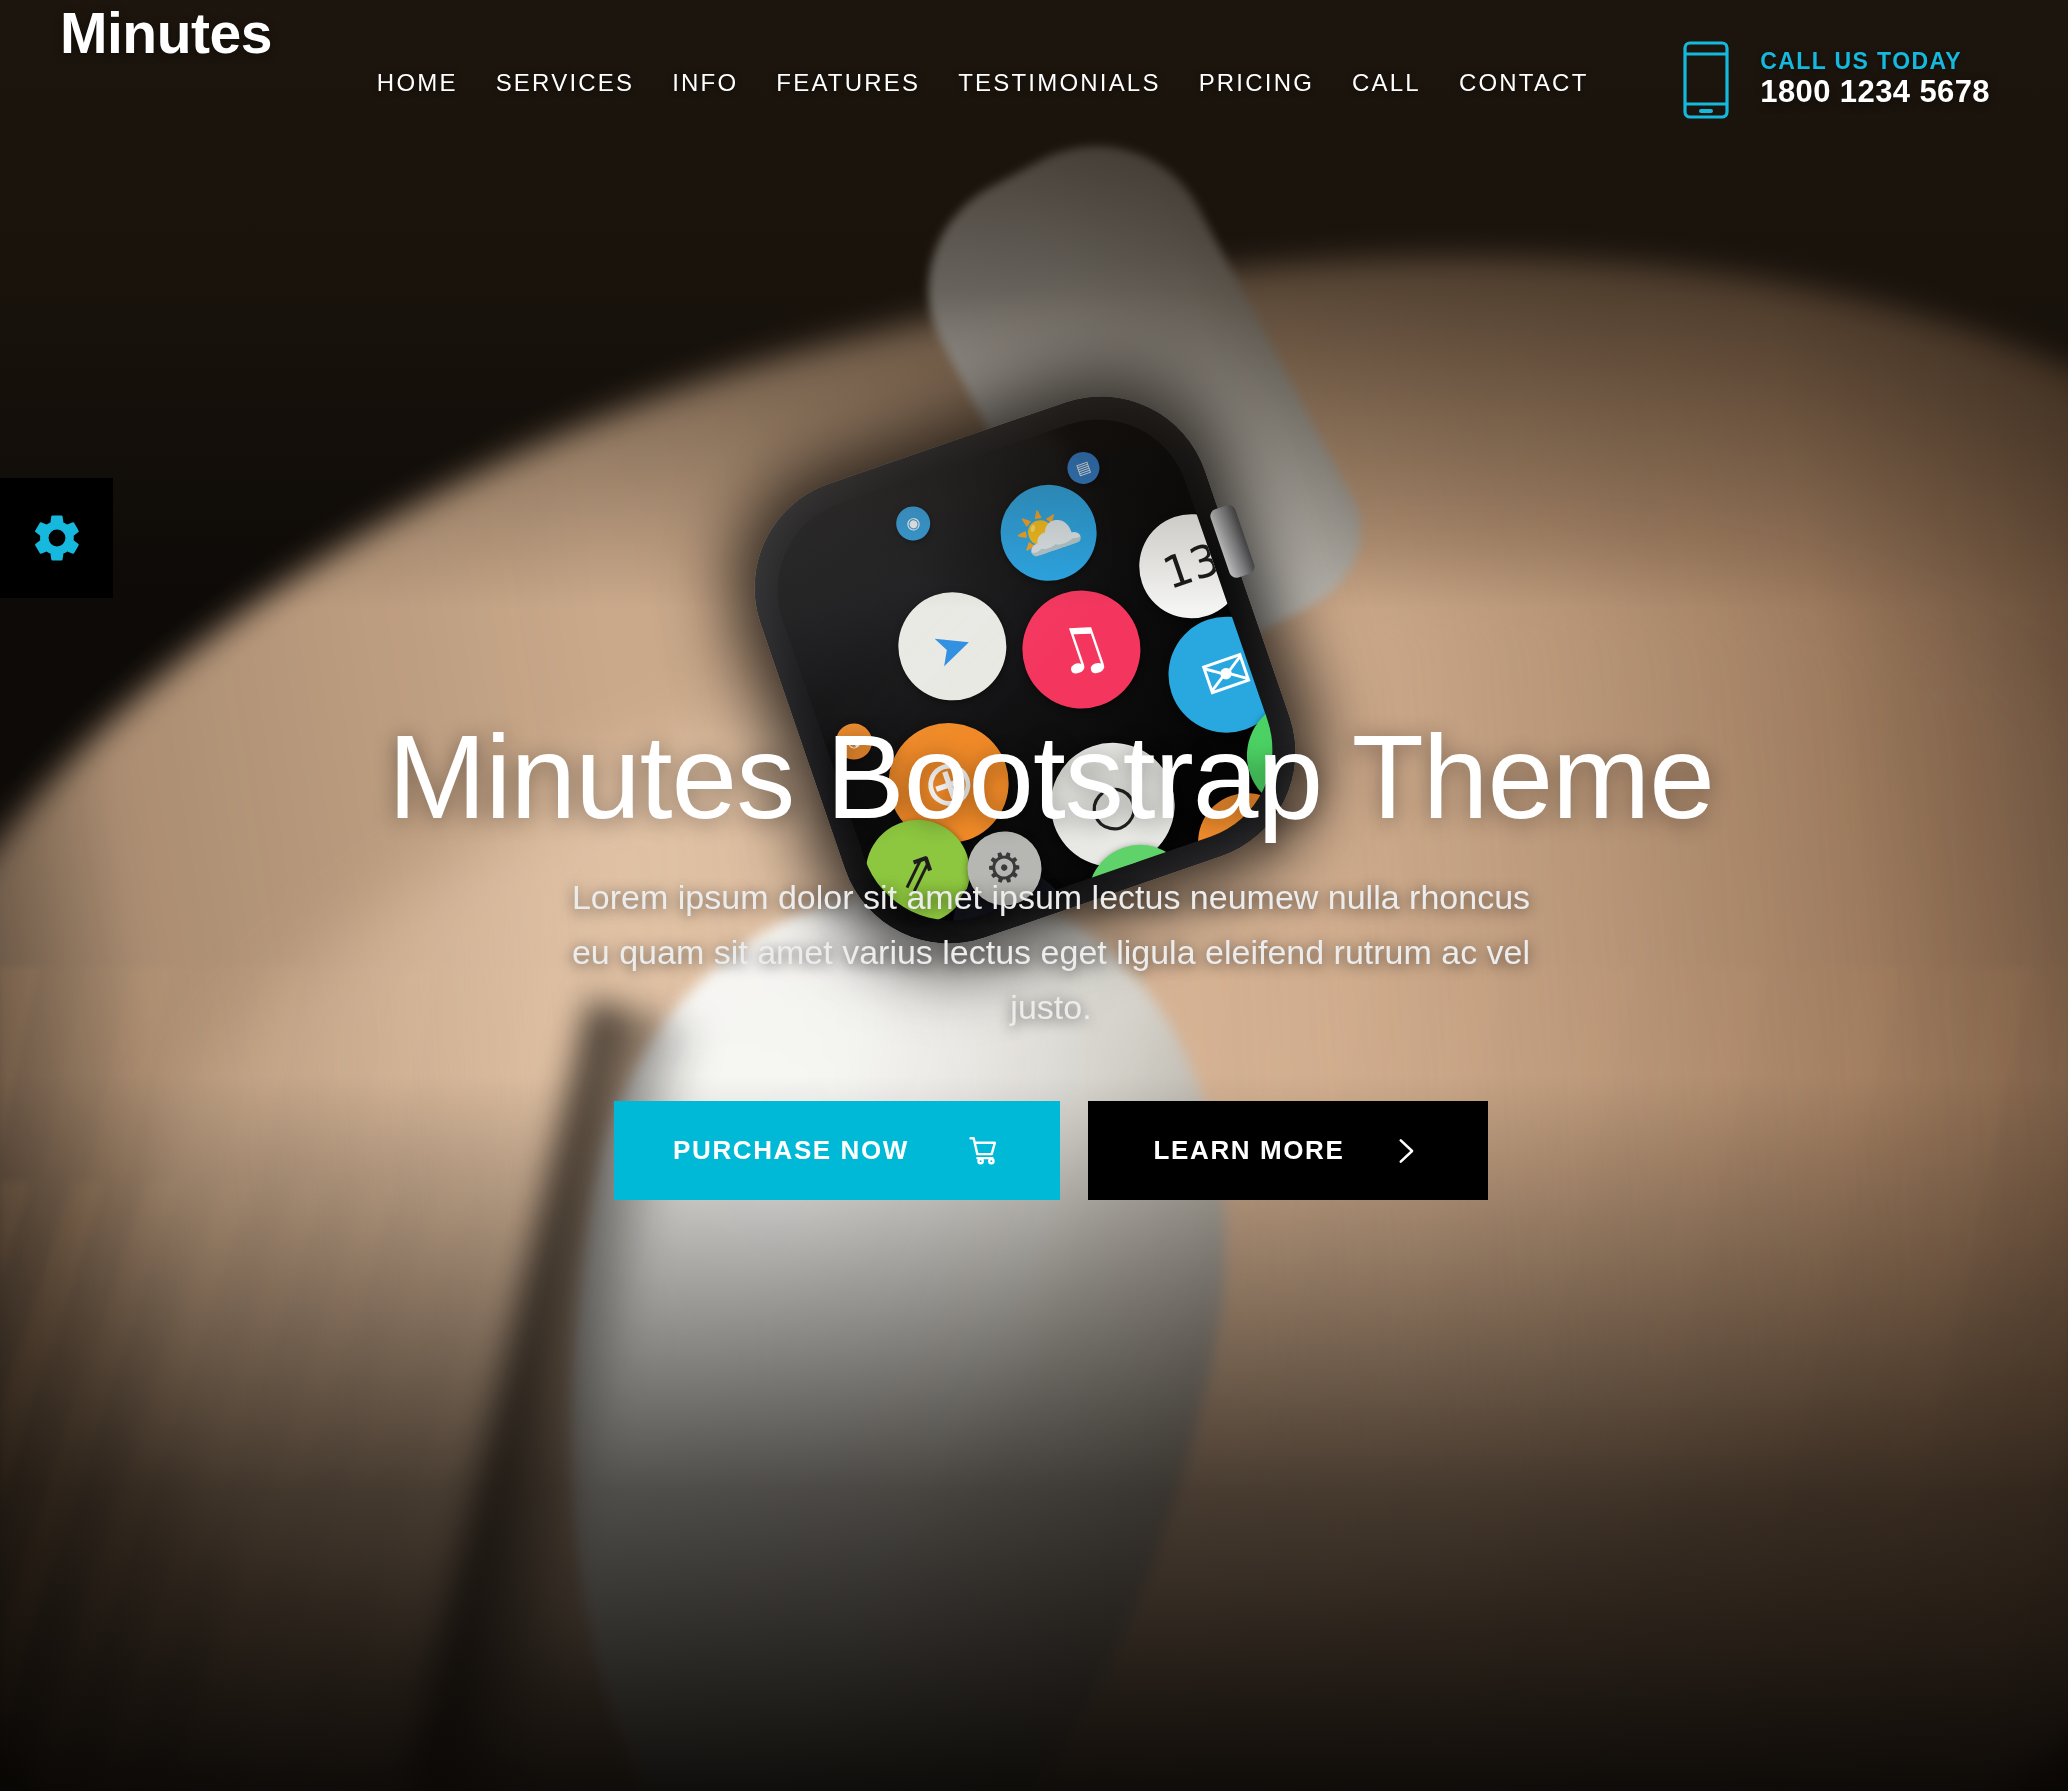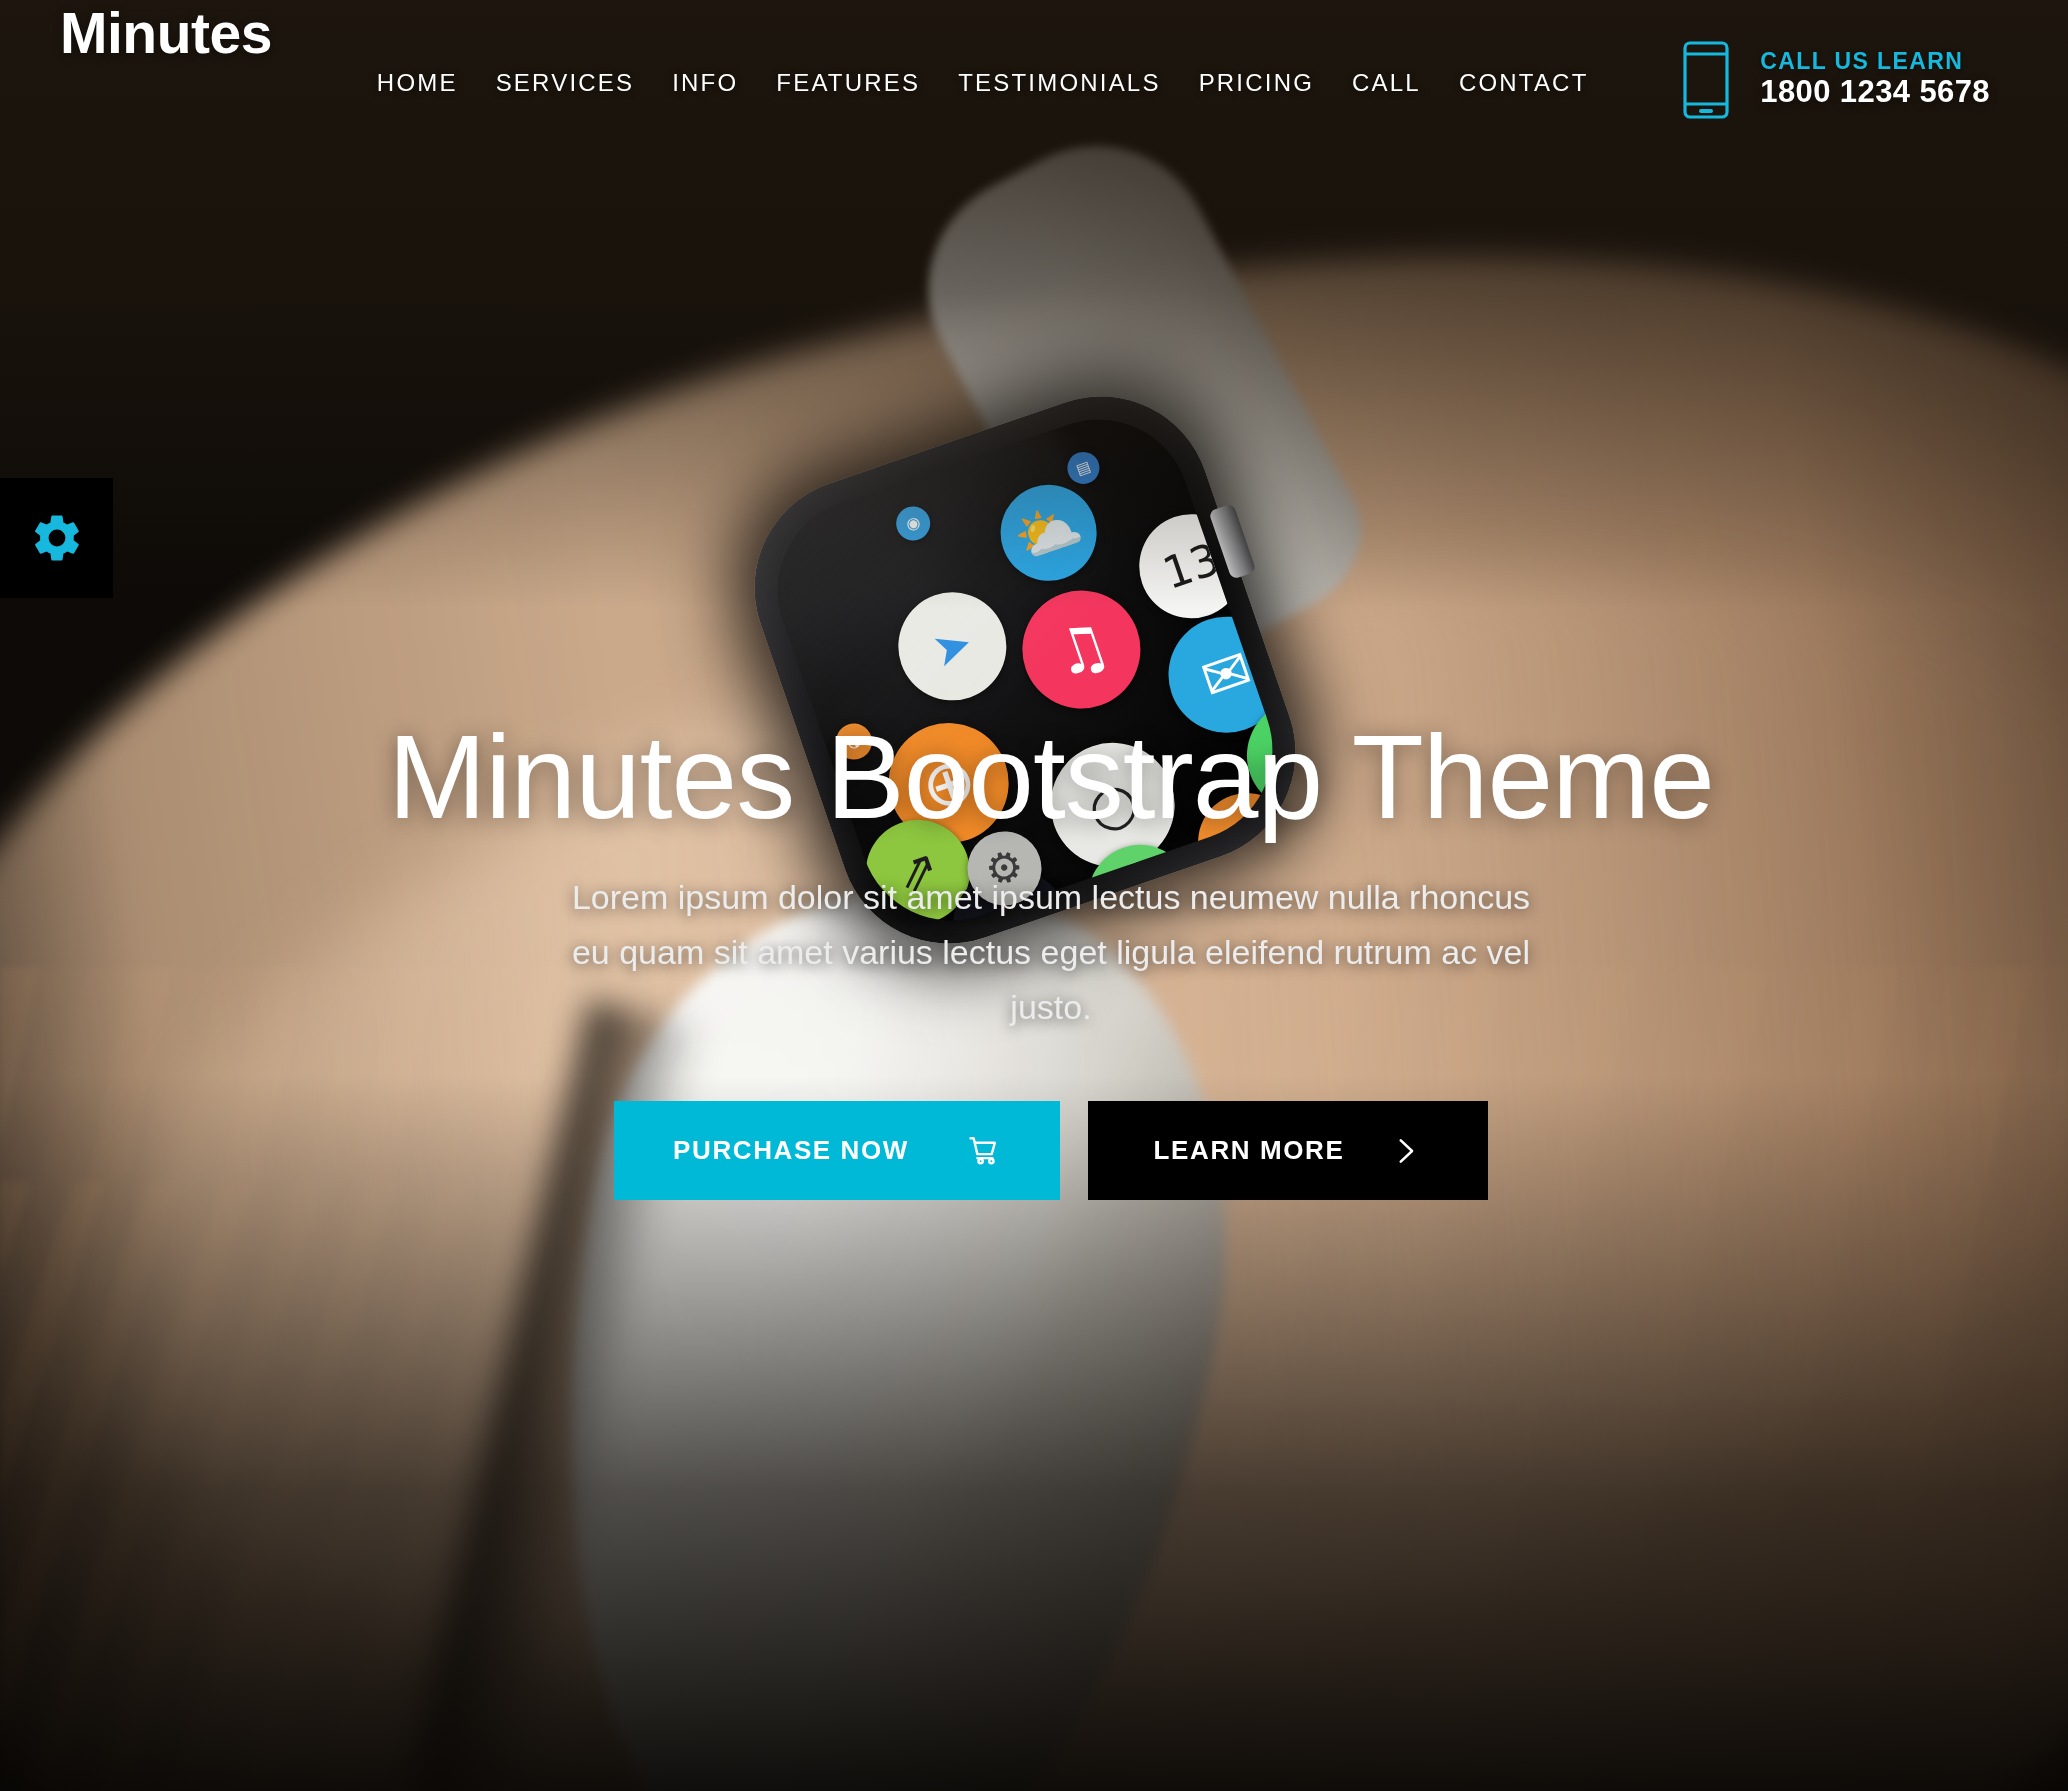--- a/index.html
+++ b/index.html
@@ -407,21 +407,21 @@
     <div class="call-box">
       <span class="phone-icon">
         <svg viewBox="0 0 48 80" width="48" height="80" fill="none" stroke="#14b9dd" stroke-width="3.2" stroke-linejoin="round">
           <rect x="3" y="3" width="42" height="74" rx="5"></rect>
           <line x1="3" y1="14" x2="45" y2="14"></line>
           <line x1="3" y1="64" x2="45" y2="64"></line>
           <line x1="19" y1="71" x2="29" y2="71" stroke-width="4" stroke-linecap="round"></line>
         </svg>
       </span>
       <div class="call-text">
-        <span class="call-label">CALL US LEARN</span>
+        <span class="call-label">CALL US TODAY</span>
         <span class="call-number">1800 1234 5678</span>
       </div>
     </div>
   </header>
 
   <div class="settings-tab">
     <span class="gear-icon">
       <svg viewBox="0 0 24 24" width="56" height="56" fill="#16b9dd">
         <path d="M19.14 12.94a7.07 7.07 0 0 0 0-1.88l2.03-1.58a.5.5 0 0 0 .12-.64l-1.92-3.32a.5.5 0 0 0-.6-.22l-2.39.96a7.03 7.03 0 0 0-1.63-.94l-.36-2.54a.5.5 0 0 0-.5-.42h-3.84a.5.5 0 0 0-.5.42l-.36 2.54c-.59.24-1.13.56-1.63.94l-2.39-.96a.5.5 0 0 0-.6.22L2.65 8.84a.5.5 0 0 0 .12.64l2.03 1.58a7.07 7.07 0 0 0 0 1.88l-2.03 1.58a.5.5 0 0 0-.12.64l1.92 3.32c.13.22.39.31.6.22l2.39-.96c.5.38 1.04.7 1.63.94l.36 2.54a.5.5 0 0 0 .5.42h3.84a.5.5 0 0 0 .5-.42l.36-2.54c.59-.24 1.13-.56 1.63-.94l2.39.96c.22.09.47 0 .6-.22l1.92-3.32a.5.5 0 0 0-.12-.64l-2.03-1.58zM12 15.6A3.6 3.6 0 1 1 12 8.4a3.6 3.6 0 0 1 0 7.2z"></path>
         </svg>

